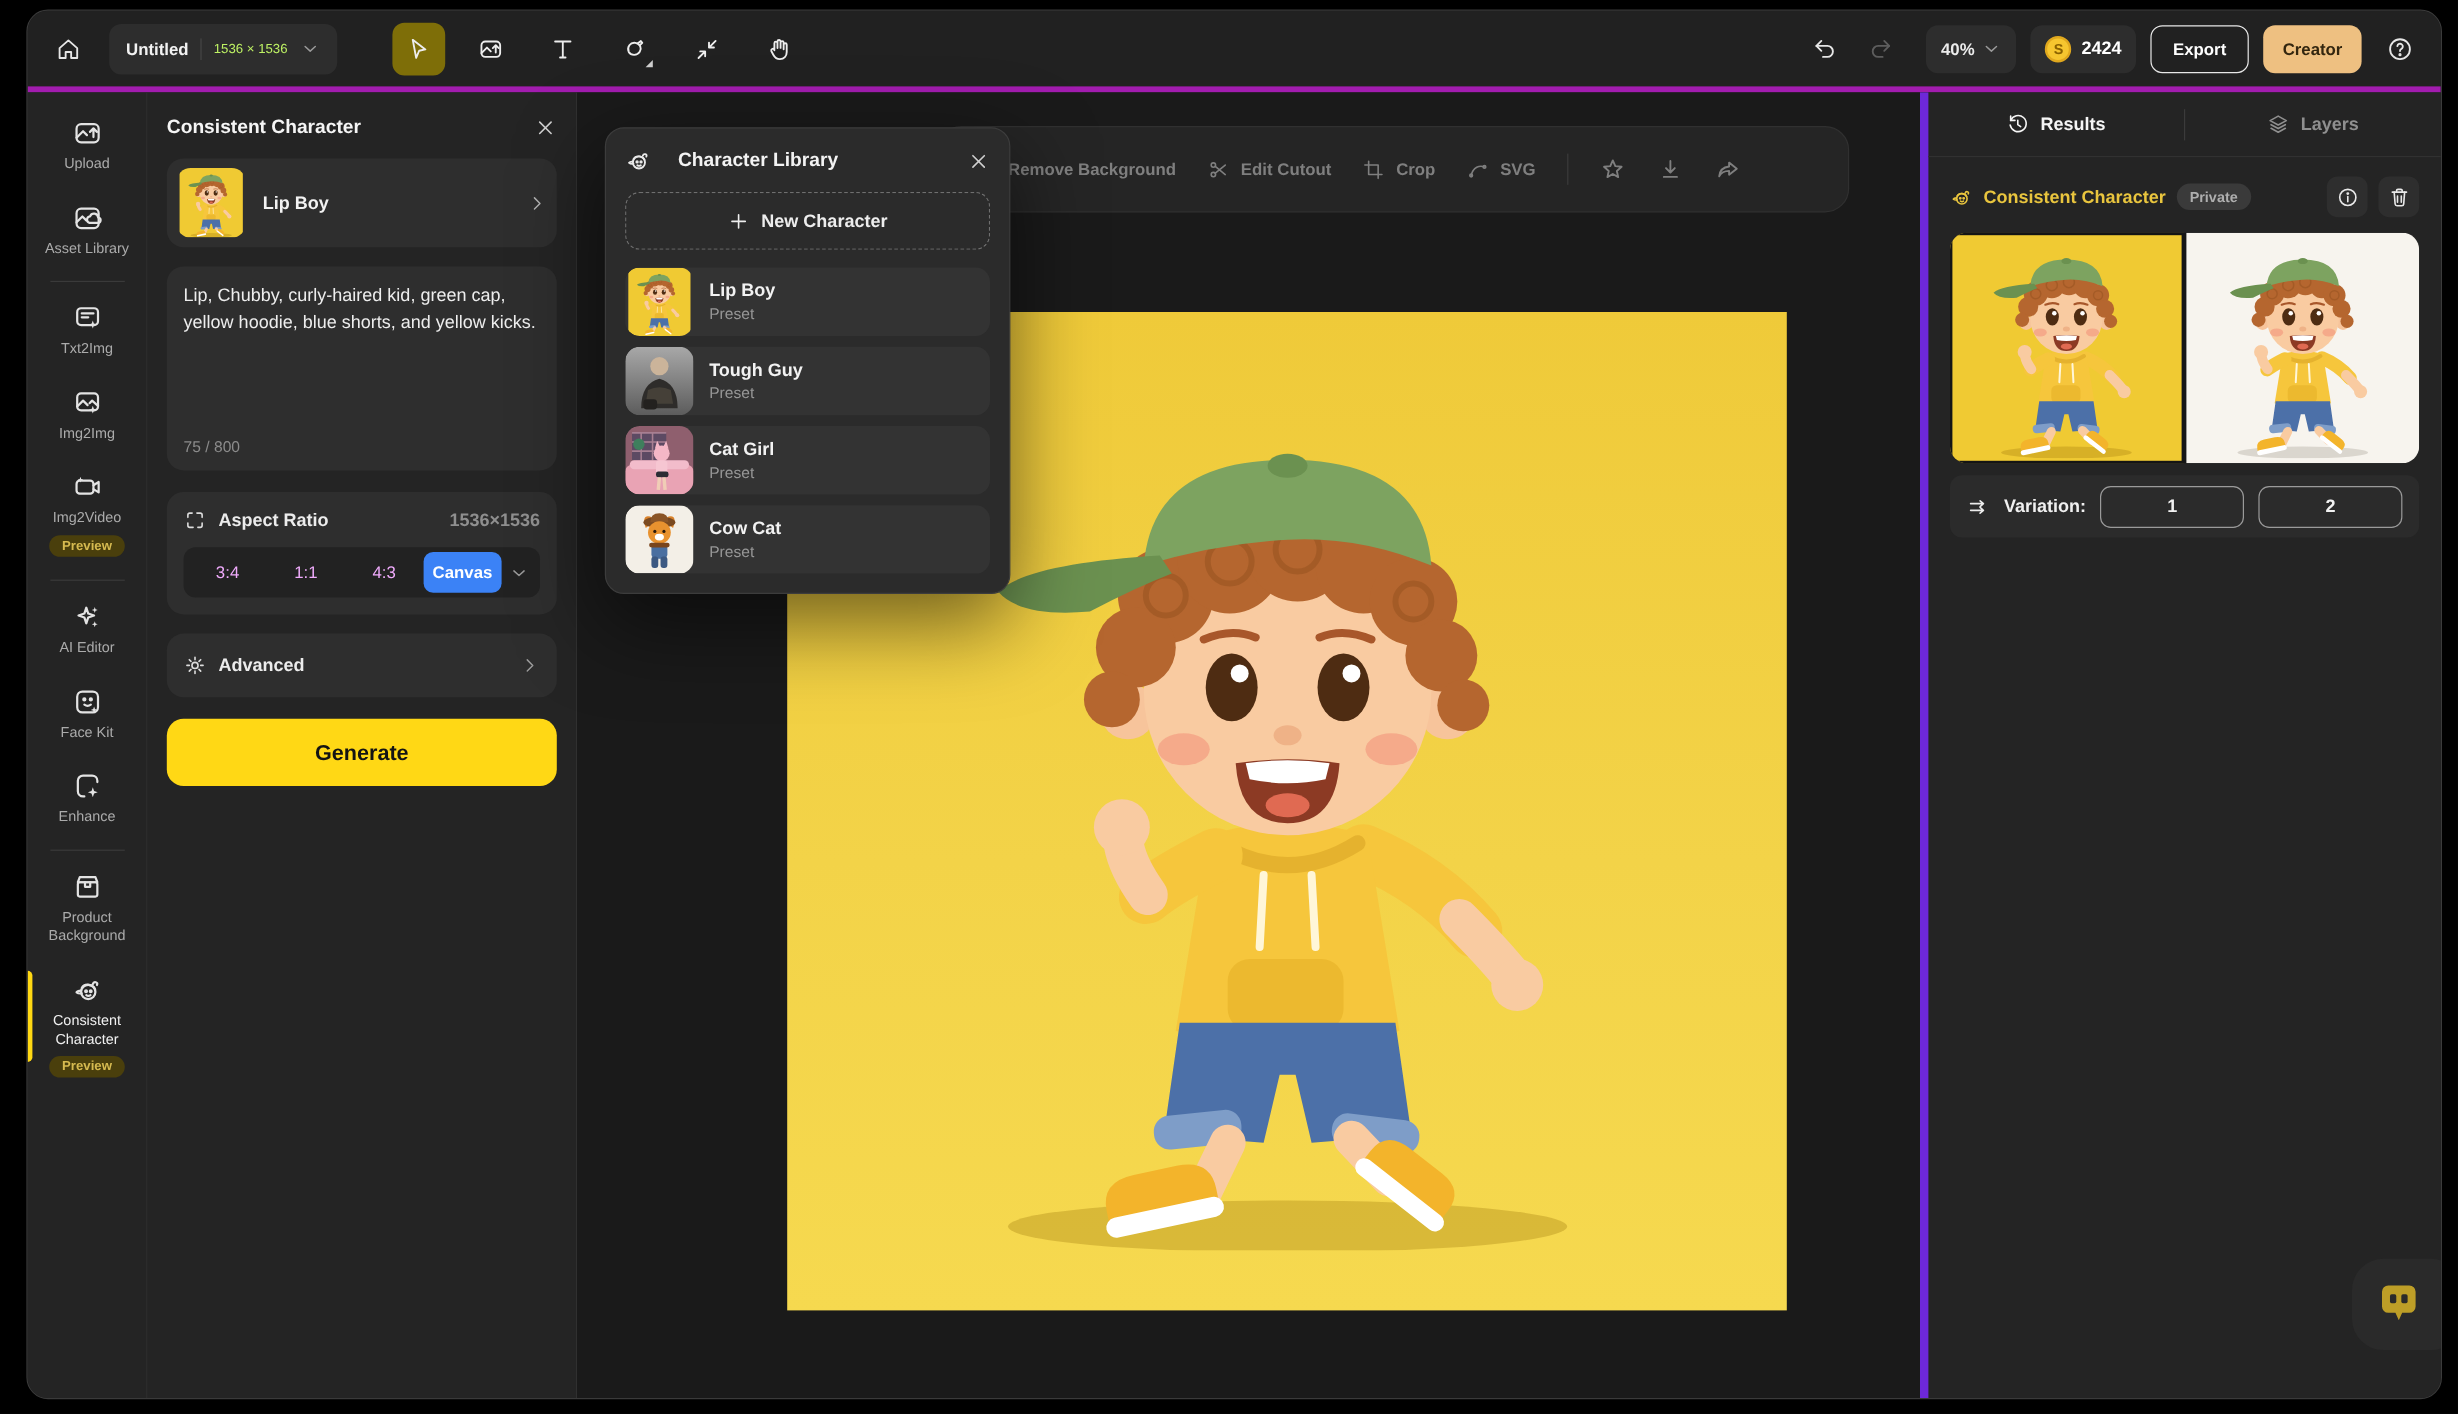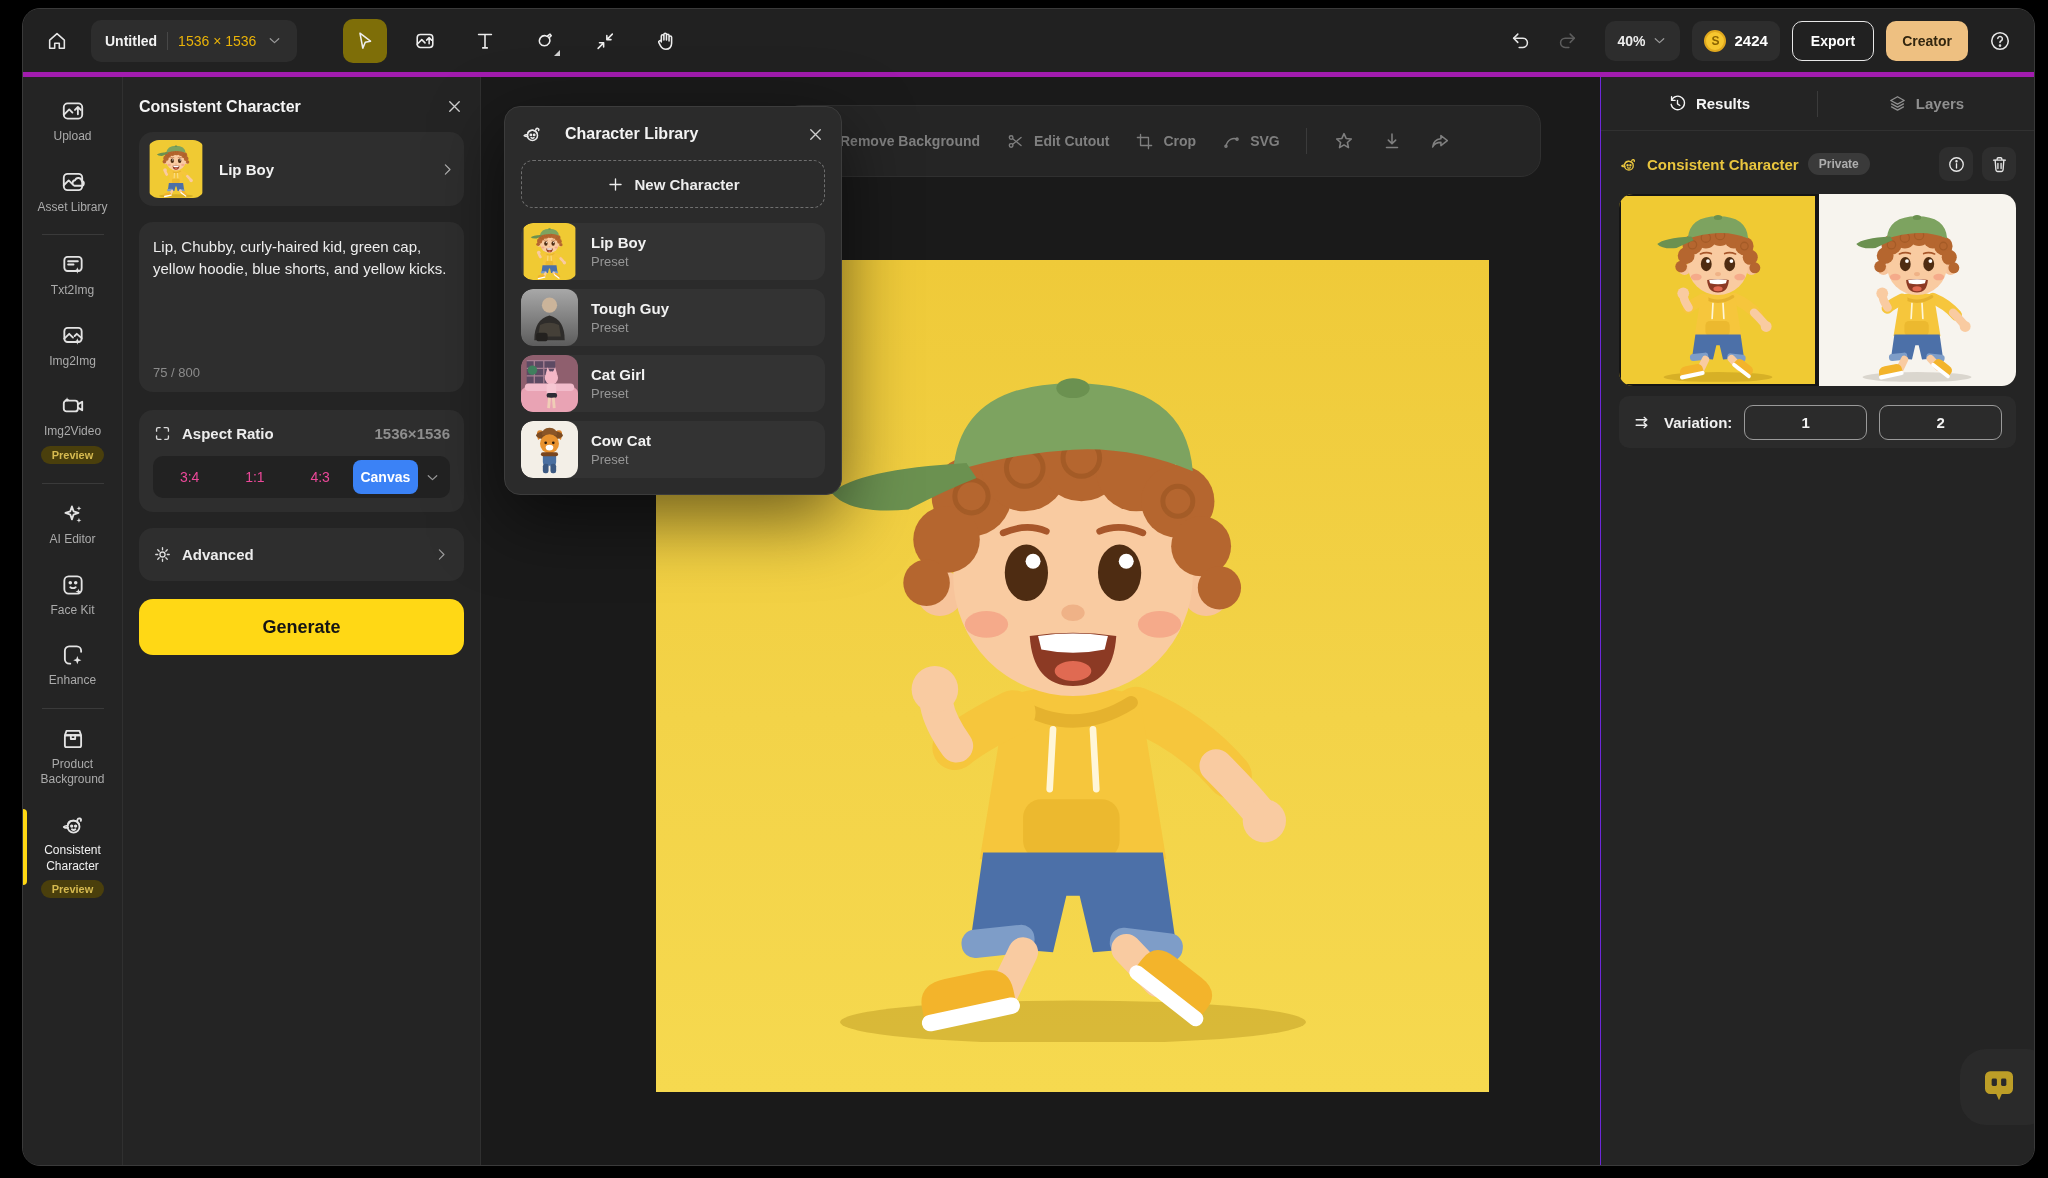--- a/index.html
+++ b/index.html
@@ -11,21 +11,21 @@
 
   
   .topbar { height:68px; background:#212121; border-bottom:5px solid #a21caf;
     display:flex; align-items:center; padding:0 14px; flex:0 0 auto; }
   .icon-btn { width:40px; height:40px; border-radius:10px; display:flex; align-items:center;
     justify-content:center; color:#e6e6e6; cursor:pointer; }
   .doc-pill { margin-left:14px; height:42px; background:#2d2d2d; border-radius:10px;
     display:flex; align-items:center; gap:10px; padding:0 14px; }
   .doc-title { color:#f2f2f2; font-size:14px; font-weight:700; }
   .doc-sep { width:1px; height:18px; background:#474747; }
-  .doc-size { color:#eab308; font-size:14px; }
+  .doc-size { color:#bef264; font-size:11px; }
   .tools { display:flex; align-items:center; gap:16px; margin-left:46px; }
   .tool { width:44px; height:44px; border-radius:10px; display:flex; align-items:center;
     justify-content:center; color:#ededed; position:relative; cursor:pointer; }
   .tool.active { background:#7e6e08; }
   .tool .corner { position:absolute; right:7px; bottom:7px; width:0; height:0;
     border-left:6px solid transparent; border-bottom:6px solid #cfcfcf; }
   .topbar-right { margin-left:auto; display:flex; align-items:flex-start; gap:12px; }
   .undo-redo { display:flex; align-items:center; gap:6px; margin-right:6px; }
   .disabled { color:#5d5d5d !important; }
   .zoom-pill { height:40px; background:#2d2d2d; border-radius:10px; display:flex;
@@ -67,21 +67,21 @@
   .char-name { color:#f2f2f2; font-size:15px; font-weight:700; flex:1; }
   .prompt-card { margin-top:16px; height:170px; padding:14px; position:relative; }
   .prompt-text { color:#ededed; font-size:15px; line-height:1.45; }
   .char-count { position:absolute; left:14px; bottom:12px; color:#8b8b8b; font-size:13px; }
   .aspect-card { margin-top:18px; padding:14px; }
   .aspect-head { display:flex; align-items:center; gap:10px; color:#ececec; }
   .aspect-title { font-size:15px; font-weight:700; flex:1; }
   .aspect-value { color:#8f8f8f; font-size:15px; font-weight:600; }
   .segmented { margin-top:13px; background:#222222; border-radius:10px; display:flex;
     align-items:center; padding:4px; }
-  .seg-opt { flex:1; text-align:center; padding:9px 0; color:#ec4899; font-size:14px;
+  .seg-opt { flex:1; text-align:center; padding:9px 0; color:#f0abfc; font-size:14px;
     border-radius:8px; cursor:pointer; }
   .seg-opt.selected { background:#3b82f6; color:#fff; font-weight:700; }
   .seg-chevron { width:28px; display:flex; justify-content:center; color:#9a9a9a; cursor:pointer; }
   .advanced-card { margin-top:16px; padding:17px 14px; display:flex; align-items:center; gap:10px; cursor:pointer;}
   .advanced-label { color:#ececec; font-size:15px; font-weight:700; flex:1; }
   .generate-btn { margin-top:18px; width:100%; height:56px; background:#ffd815; border:none;
     border-radius:14px; color:#141414; font-size:18px; font-weight:800; cursor:pointer;
     font-family:"Liberation Sans","DejaVu Sans",sans-serif; }
 
   
@@ -106,21 +106,21 @@
     border-radius:12px; background:transparent; color:#ededed; font-size:15px; font-weight:700;
     display:flex; align-items:center; justify-content:center; gap:9px; cursor:pointer;
     font-family:"Liberation Sans","DejaVu Sans",sans-serif;}
   .lib-list { margin-top:15px; display:flex; flex-direction:column; gap:9px; }
   .lib-item { background:#333333; border-radius:12px; display:flex; align-items:center;
     gap:13px; height:57px; cursor:pointer; overflow:hidden; }
   .lib-name { color:#f2f2f2; font-size:15px; font-weight:700; line-height:1.25; }
   .lib-type { color:#969696; font-size:13px; margin-top:1px; }
 
   
-  .right-panel { width:434px; background:#242424; border-left:1px solid #6d28d9;
+  .right-panel { width:434px; background:#242424; border-left:7px solid #6d28d9;
     display:flex; flex-direction:column; }
   .tabs { height:54px; display:flex; align-items:center; border-bottom:1px solid #313131; flex:0 0 auto;}
   .tab { flex:1; display:flex; align-items:center; justify-content:center; gap:9px;
     font-size:15px; font-weight:700; cursor:pointer; }
   .tab.active { color:#f5f5f5; }
   .tab.inactive { color:#8f8f8f; }
   .tab-div { width:1px; height:26px; background:#3b3b3b; }
   .rp-content { padding:16px 18px; }
   .result-head { display:flex; align-items:center; gap:9px; }
   .result-title { color:#e9c53e; font-size:15px; font-weight:700; }

